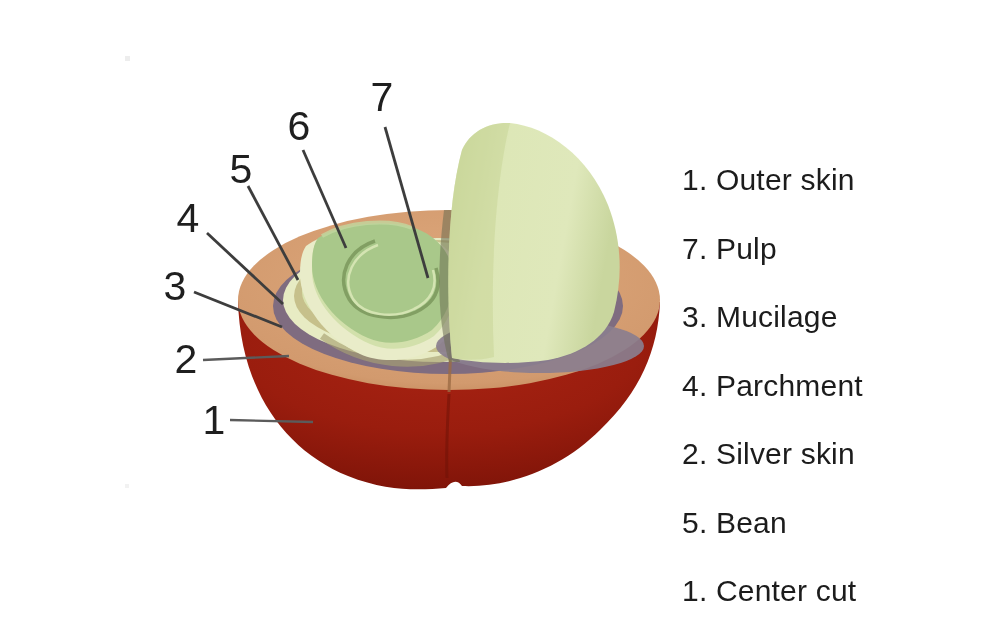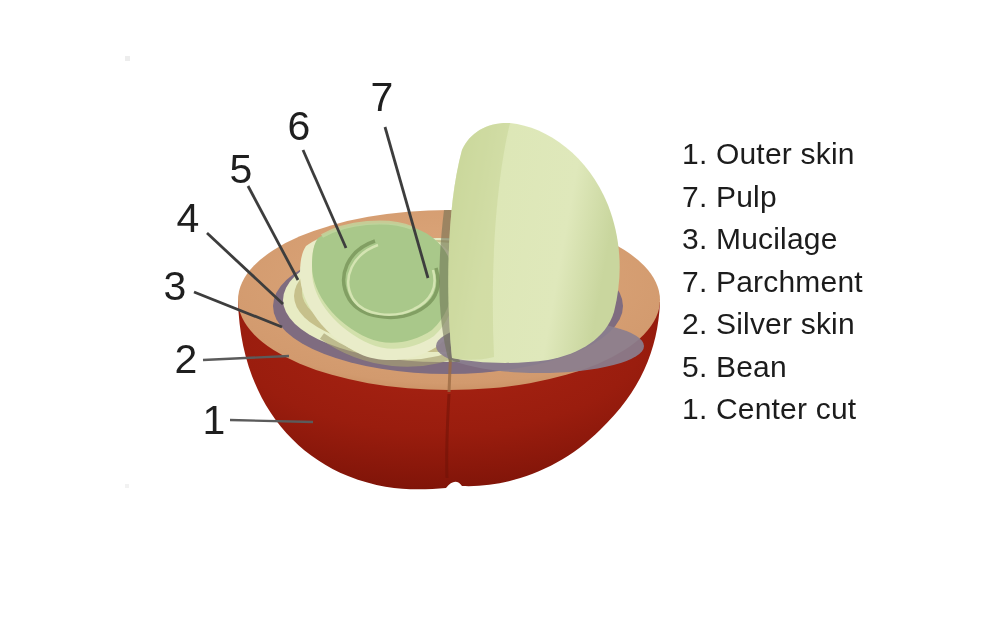--- a/index.html
+++ b/index.html
@@ -6,21 +6,21 @@
   .stage{
     position:relative;width:1000px;height:617px;background:#ffffff;
     font-family:"Liberation Sans", sans-serif;overflow:hidden;
   }
   .art{position:absolute;left:0;top:0;}
   .legend{
     position:absolute;left:682px;top:133px;width:230px;
     font-size:30px;line-height:42.5px;color:#1c1c1c;
     letter-spacing:0.2px;white-space:nowrap;
   }
-  .legend-item{height:42.5px;}
+  .legend-item{height:42.5px;margin-top:26px;}
   svg text{
     font-family:"Liberation Sans", sans-serif;
     font-size:41px;fill:#1f1f1f;
   }
 </style>
 </head>
 <body>
 
 <div class="stage">
 
@@ -139,19 +139,19 @@
     <text text-anchor="middle" x="188" y="232" fill="#1c1c1c">4</text>
     <text text-anchor="middle" x="241" y="183" fill="#1c1c1c">5</text>
     <text text-anchor="middle" x="299" y="140" fill="#1c1c1c">6</text>
     <text text-anchor="middle" x="382" y="111" fill="#1c1c1c">7</text>
   </svg>
 
   <div class="legend">
     <div class="legend-item">1. Outer skin</div>
     <div class="legend-item">7. Pulp</div>
     <div class="legend-item">3. Mucilage</div>
-    <div class="legend-item">7. Parchment</div>
+    <div class="legend-item">4. Parchment</div>
     <div class="legend-item">2. Silver skin</div>
     <div class="legend-item">5. Bean</div>
     <div class="legend-item">1. Center cut</div>
   </div>
 
 </div>
 
 </body></html>

